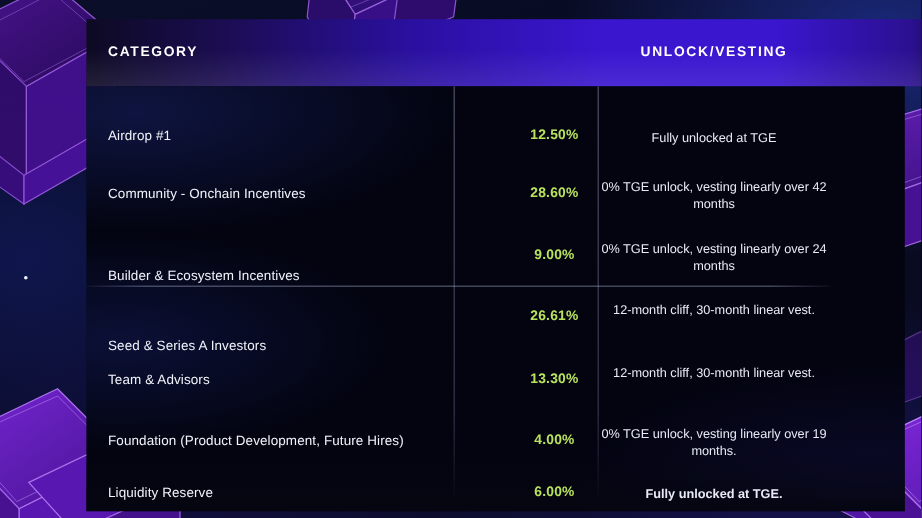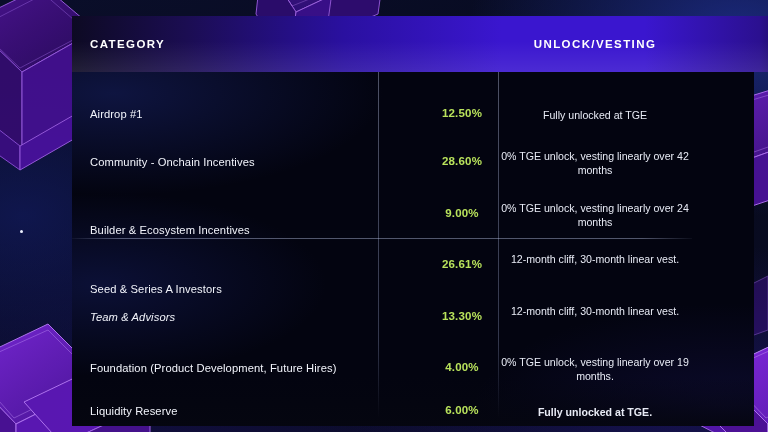--- a/index.html
+++ b/index.html
@@ -200,21 +200,21 @@
       <div class="unlock" style="top:-7px;">0% TGE unlock, vesting linearly over 24 months</div>
     </div>
 
     <div class="row" style="top:187px;">
       <div class="cat" style="top:0;margin-top:24px;">Seed &amp; Series A Investors</div>
       <div class="alloc" style="top:-1px;">26.61%</div>
       <div class="unlock" style="top:-7px;">12-month cliff, 30-month linear vest.</div>
     </div>
 
     <div class="row" style="top:239px;">
-      <div class="cat" style="top:0;font-style:italic;">Team &amp; Advisors</div>
+      <div class="cat" style="top:0;">Team &amp; Advisors</div>
       <div class="alloc" style="top:-1px;">13.30%</div>
       <div class="unlock" style="top:-7px;">12-month cliff, 30-month linear vest.</div>
     </div>
 
     <div class="row" style="top:290px;">
       <div class="cat" style="top:0;">Foundation (Product Development, Future Hires)</div>
       <div class="alloc" style="top:-1px;">4.00%</div>
       <div class="unlock" style="top:-7px;">0% TGE unlock, vesting linearly over 19 months.</div>
     </div>
 

